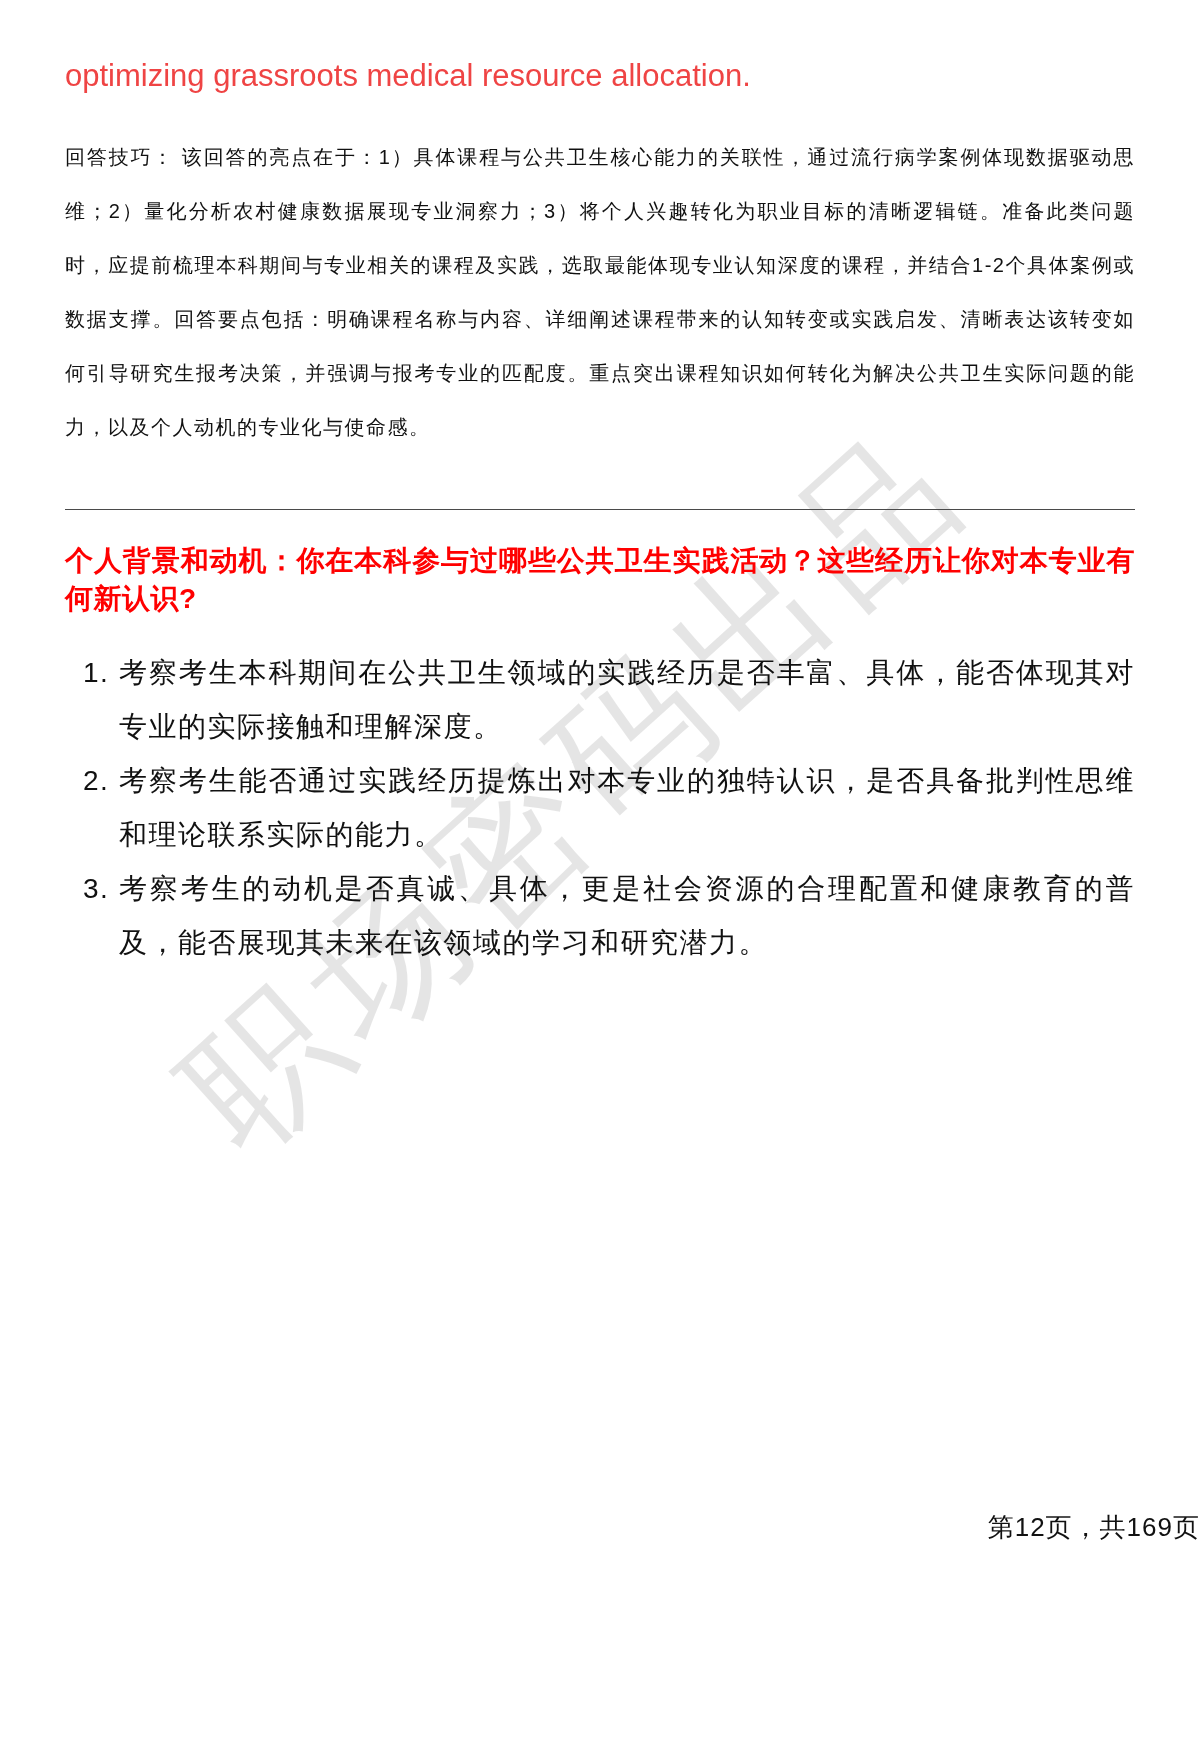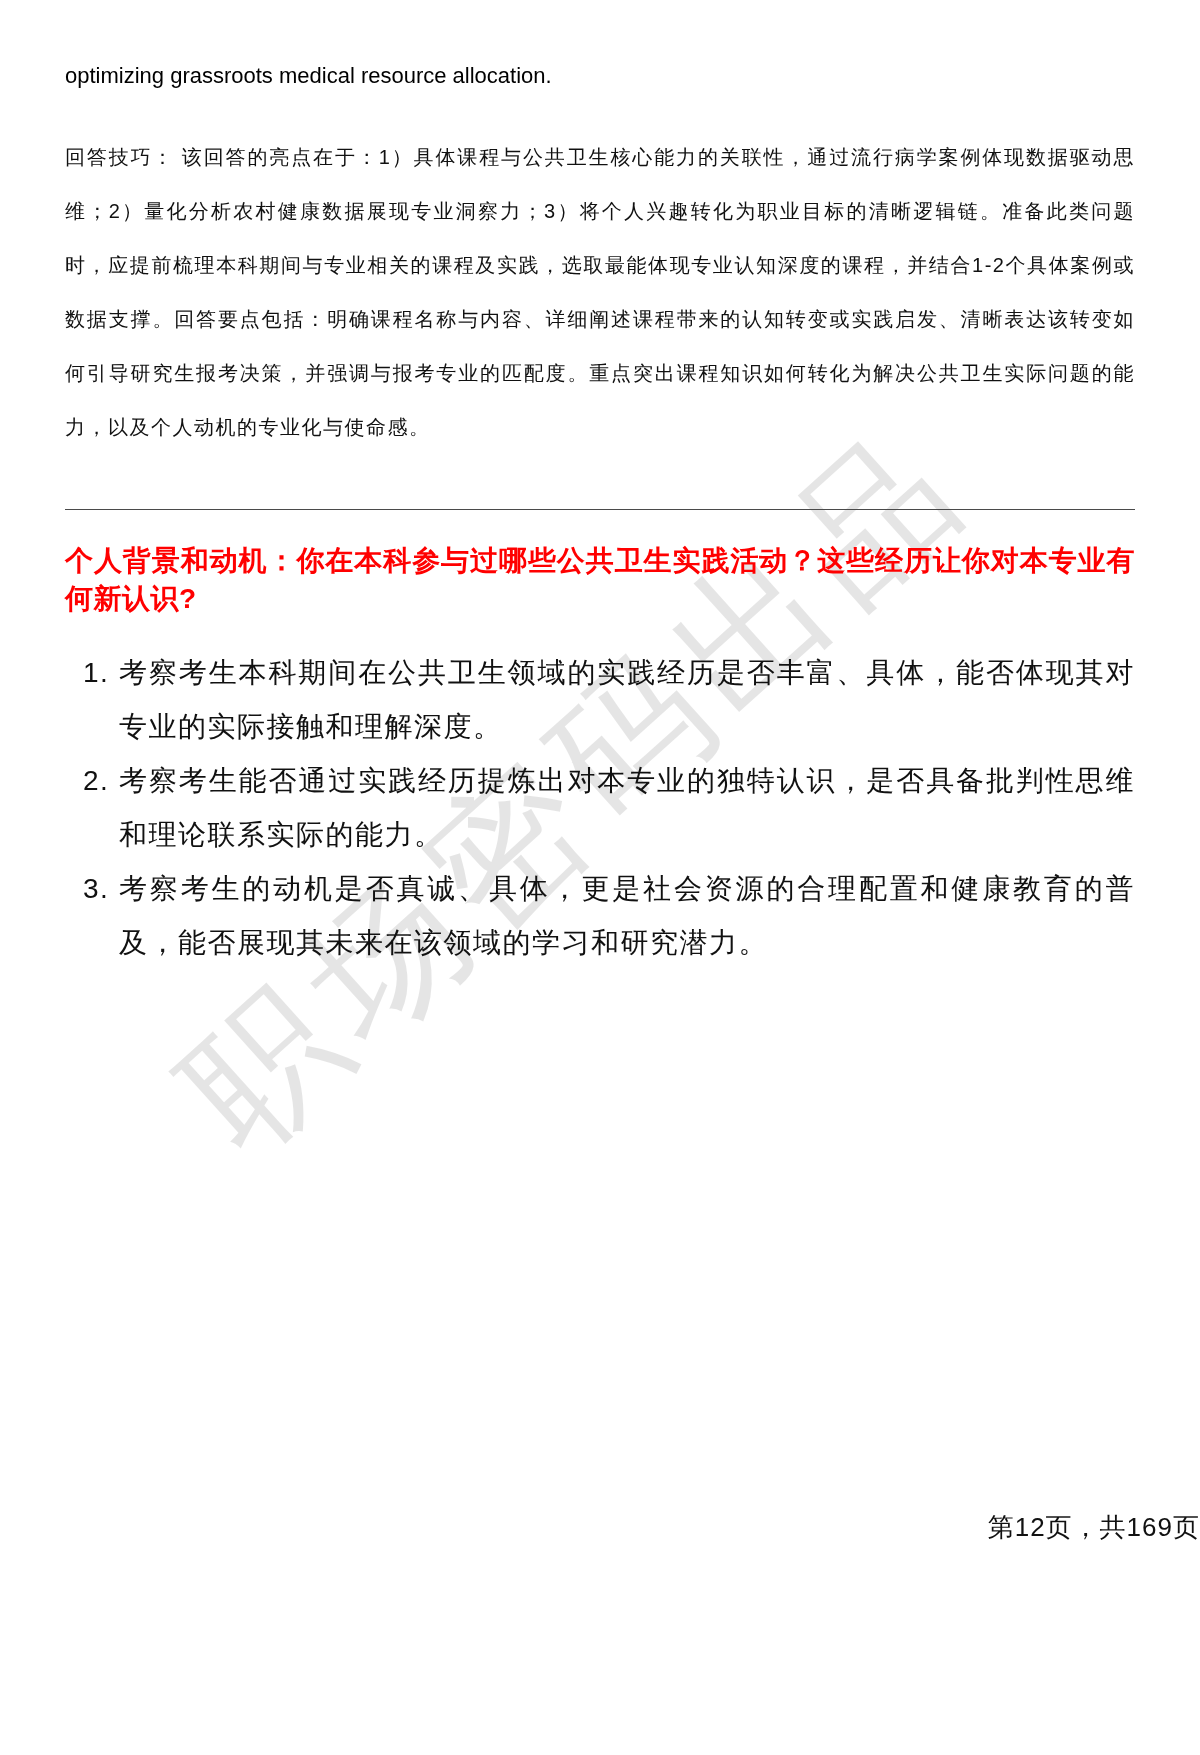--- a/index.html
+++ b/index.html
@@ -26,23 +26,23 @@
     user-select: none;
   }
 
   .content {
     position: relative;
     z-index: 1;
     padding: 56px 65px 0 65px;
   }
 
   .en-line {
-    font-size: 22px;
+    font-size: 31px;
     line-height: 40px;
-    color: #000000;
+    color: #ef4444;
   }
 
   .para {
     margin-top: 34px;
     font-size: 20px;
     line-height: 54px;
     letter-spacing: 1.5px;
     text-align: justify;
     color: #111111;
   }

